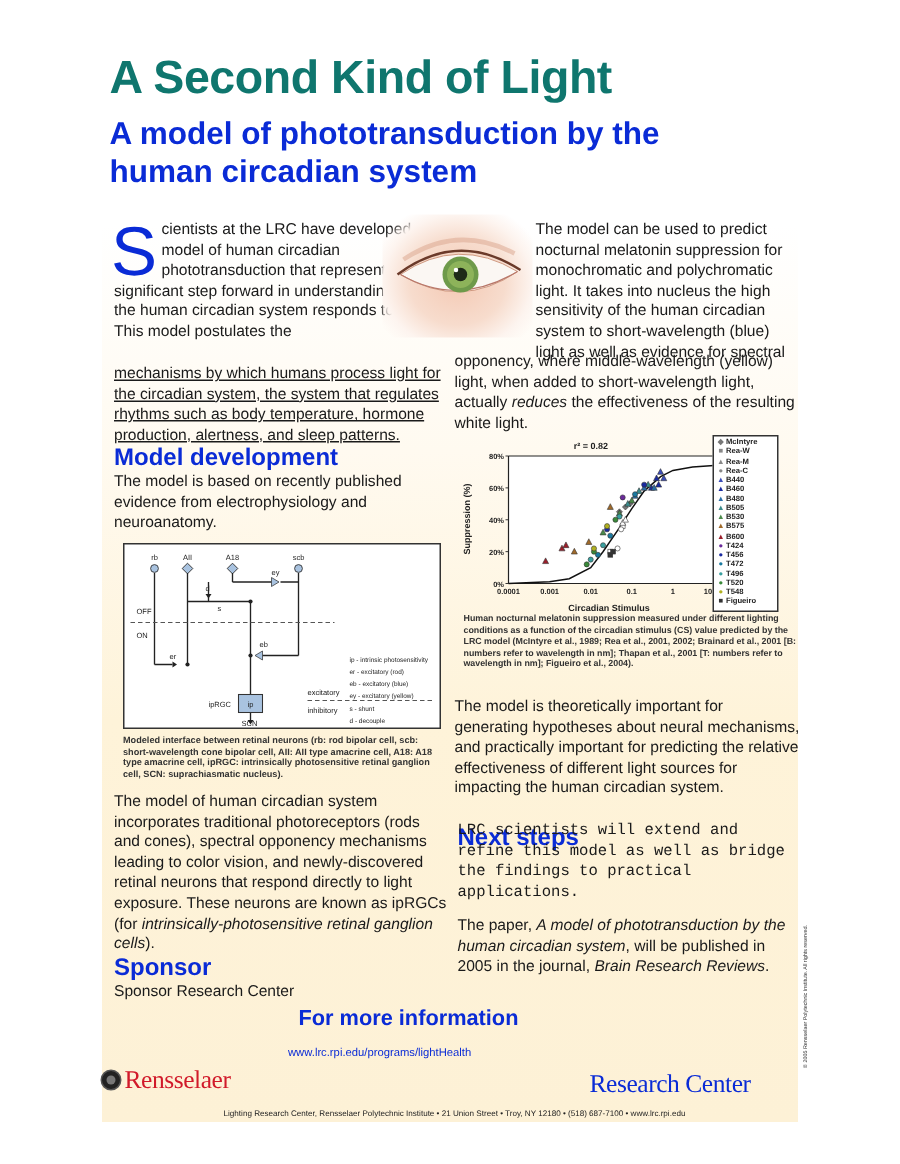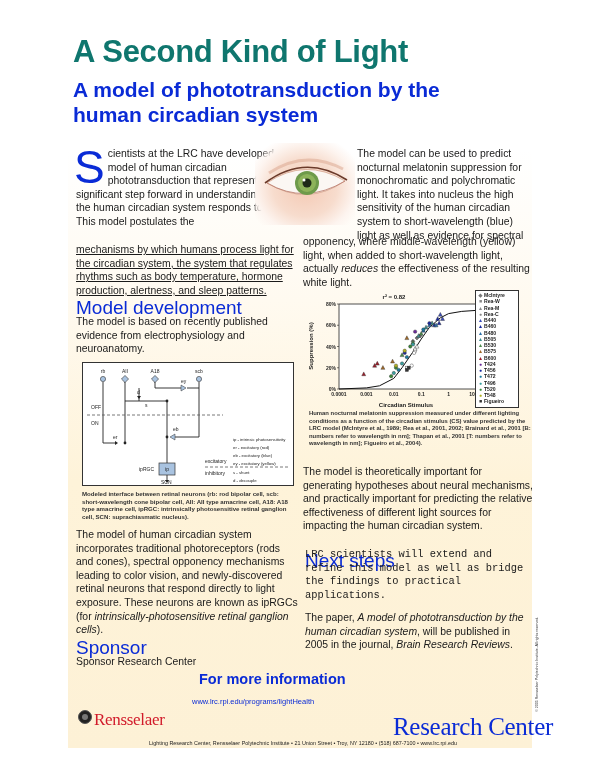--- a/index.html
+++ b/index.html
@@ -33,21 +33,21 @@
 
   .eye {
     position: absolute; left: 255px; top: 143px; width: 100px; height: 82px;
     background: radial-gradient(ellipse at 50% 55%, #f4c9b4 0%, #f7dccd 45%, #fdf4ef 70%, rgba(255,255,255,0) 85%);
   }
 
   .right-top { position: absolute; left: 357px; top: 147px; width: 176px; }
   .right-top-wide { position: absolute; left: 303px; top: 235px; width: 230px; }
 
   .section-h {
-    position: absolute; font-weight: normal; font-size: 19px; color: #0a2bd6; white-space: nowrap;
+    position: absolute; font-weight: bold; font-size: 16px; color: #0a2bd6; white-space: nowrap;
   }
 
   
   .diagram {
     position: absolute; left: 82px; top: 362px; width: 212px; height: 124px;
     border: 1px solid #333; background: #fff;
   }
   .caption { font-size: 6.1px; line-height: 7.6px; font-weight: bold; color: #333; }
 
   
@@ -56,31 +56,31 @@
   .legend {
     position: absolute; left: 179px; top: 0px; width: 44px; height: 118px;
     border: 1px solid #333; background: #fff; padding: 1px 2px;
   }
   .legend-item { font-size: 5.1px; line-height: 6.25px; font-weight: bold; color: #222; white-space: nowrap; }
   .legend-item .sym { display: inline-block; width: 5px; text-align: center; margin-right: 1px; }
 
   .footer-info-h { position: absolute; left: 199px; top: 671px; font-weight: bold; font-size: 14.5px; color: #0a2bd6; }
   .footer-url { position: absolute; left: 192px; top: 697px; font-size: 7.5px; color: #0a2bd6; }
   .rensselaer {
-    position: absolute; left: 78px; top: 710px; display: flex; 
+    position: absolute; left: 67px; top: 710px; display: flex; align-items: center;
   }
   .seal {
     width: 14px; height: 14px; border-radius: 50%; background: #222; border: 1px solid #555;
     display: flex; align-items: center; justify-content: center; margin-right: 2px;
   }
   .seal::after { content: ""; width: 6px; height: 6px; border-radius: 50%; background: #777; }
   .rens-name { font-family: "Liberation Serif", serif; font-size: 17px; color: #d11a2a; letter-spacing: -0.3px; }
   .lrc-logo { position: absolute; left: 388px; top: 693px; width: 140px; height: 44px; font-family: "Liberation Serif", serif; color: #0a2bd6; }
   .lrc-l1 { position: absolute; left: 0; top: -4px; font-size: 26px; font-weight: normal; letter-spacing: -0.5px; }
-  .lrc-l2 { position: absolute; left: 5px; top: 20px; font-size: 25px; white-space: nowrap; letter-spacing: -0.3px; }
+  .lrc-l2 { position: absolute; left: 5px; top: 20px; font-size: 17px; white-space: nowrap; letter-spacing: -0.3px; }
   .address { position: absolute; left: 0; width: 600px; top: 740px; text-align: center; font-size: 5.4px; color: #222; padding-left: 6px; }
   .copyright {
     position: absolute; left: 535px; top: 712px; transform: rotate(-90deg); transform-origin: left top;
     font-size: 3.6px; color: #333; white-space: nowrap; width: 110px;
   }
 </style>
 </head>
 <body>
 
 <div class="panel"></div>

